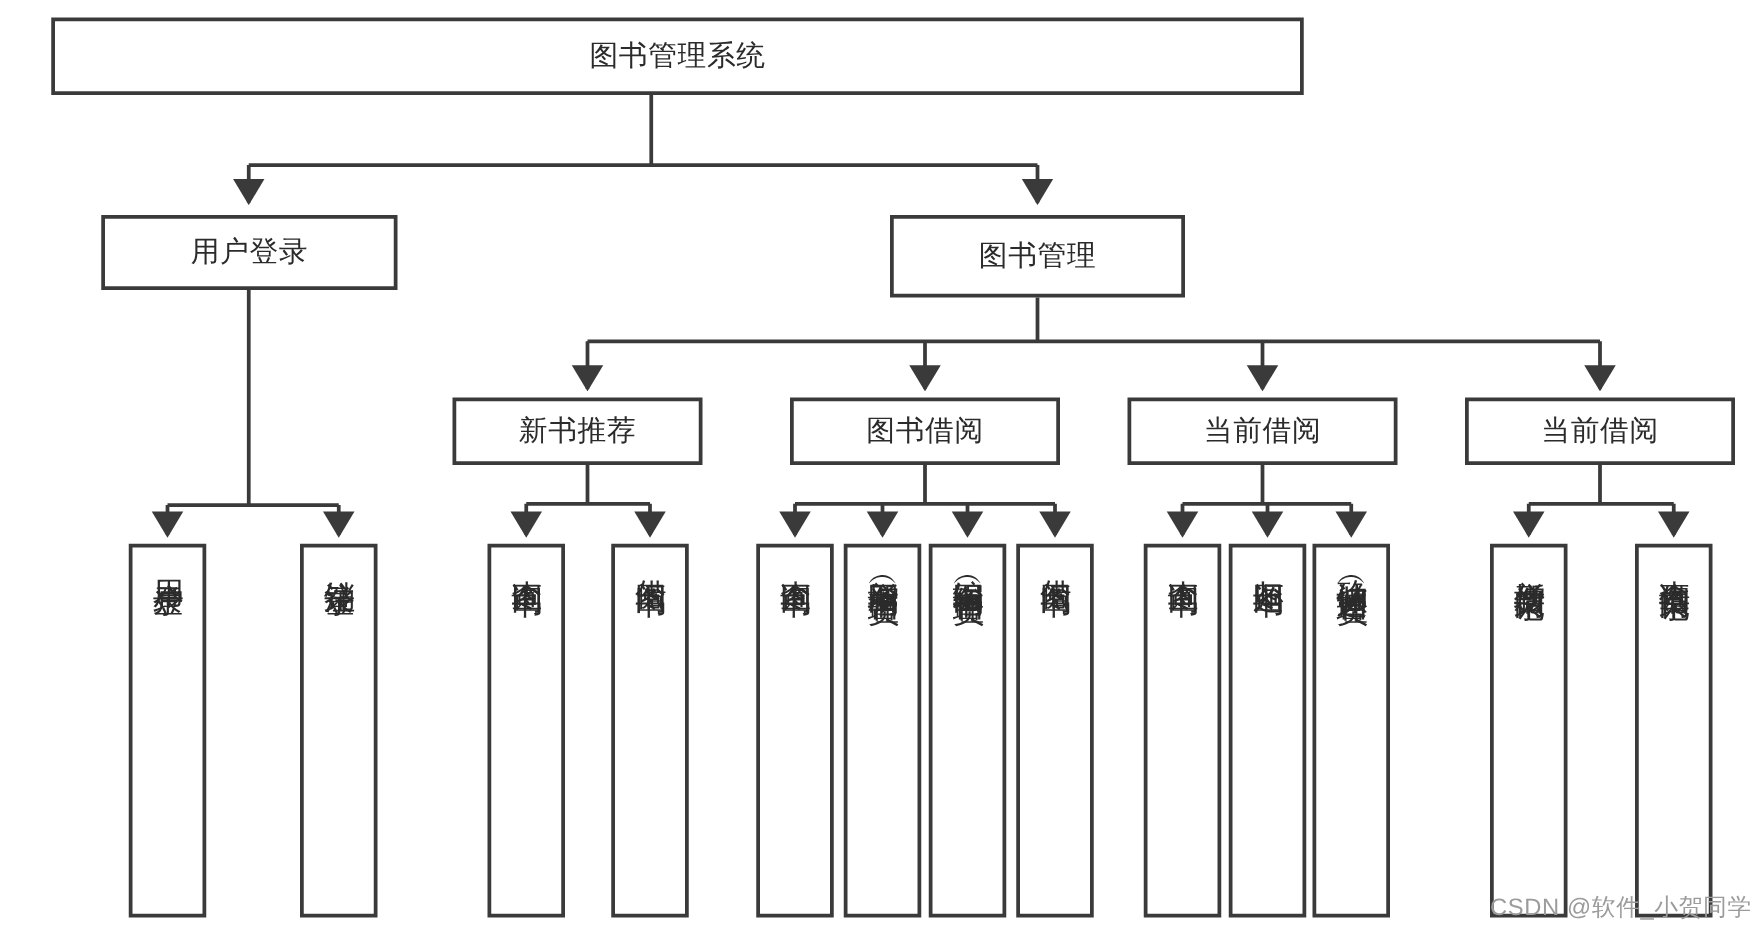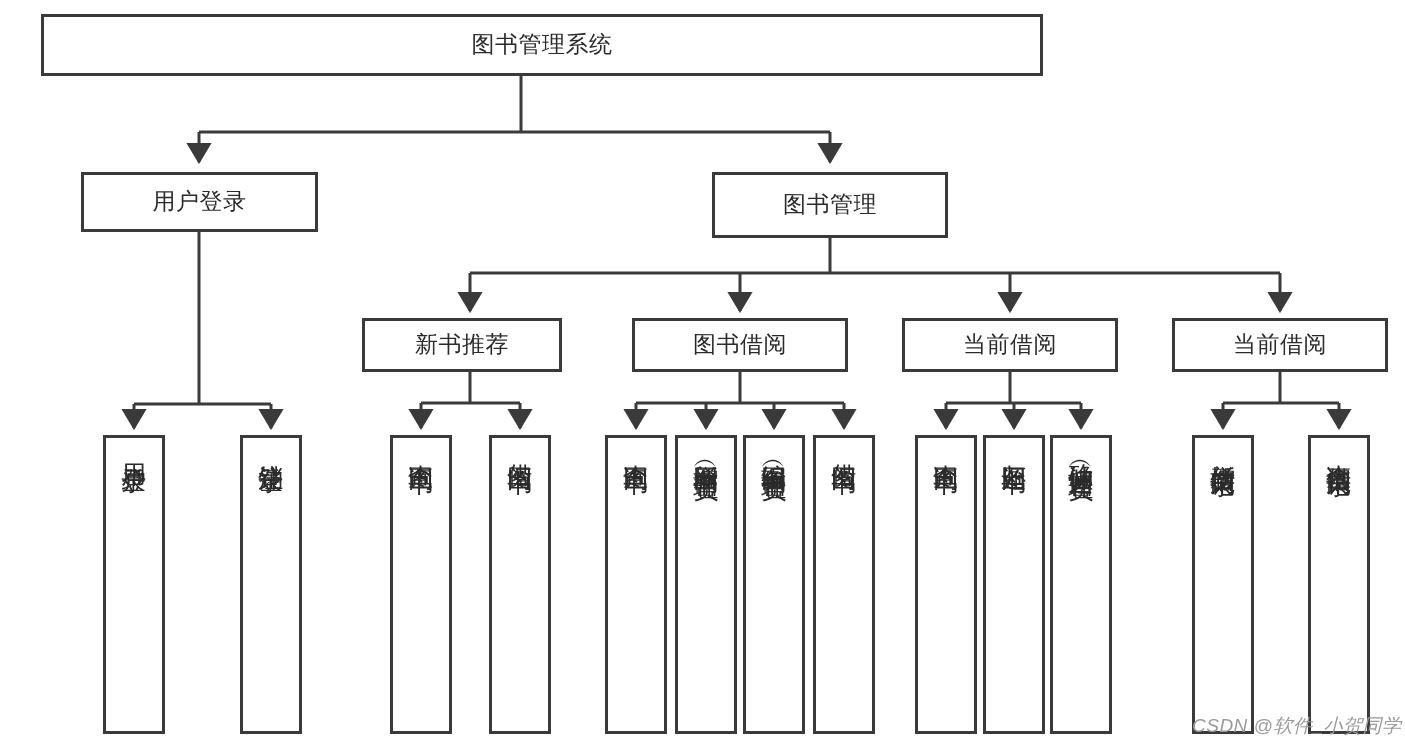--- a/index.html
+++ b/index.html
@@ -184,15 +184,15 @@
     <span class="label">确认归还（管理员）</span>
   </div>
 
   <div class="node v" style="left:1192px; top:435px; width:62px; height:299px;">
     <span class="label">新增借阅记录</span>
   </div>
   <div class="node v" style="left:1308px; top:435px; width:62px; height:299px;">
     <span class="label">查询借阅记录</span>
   </div>
 
-  <div class="watermark" style="left:1192px; top:713px;font-style:italic;">CSDN @软件_小贺同学</div>
+  <div class="watermark" style="left:1192px; top:713px;">CSDN @软件_小贺同学</div>
 
 </div>
 
 </body></html>

